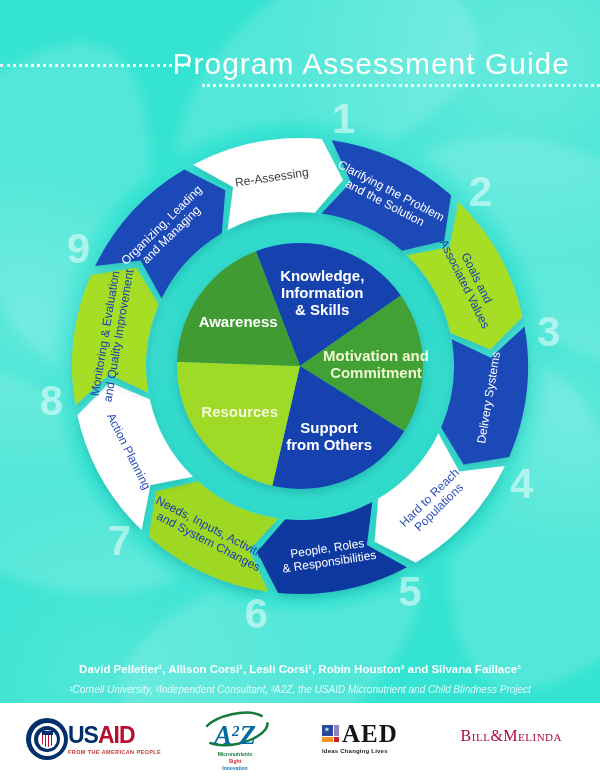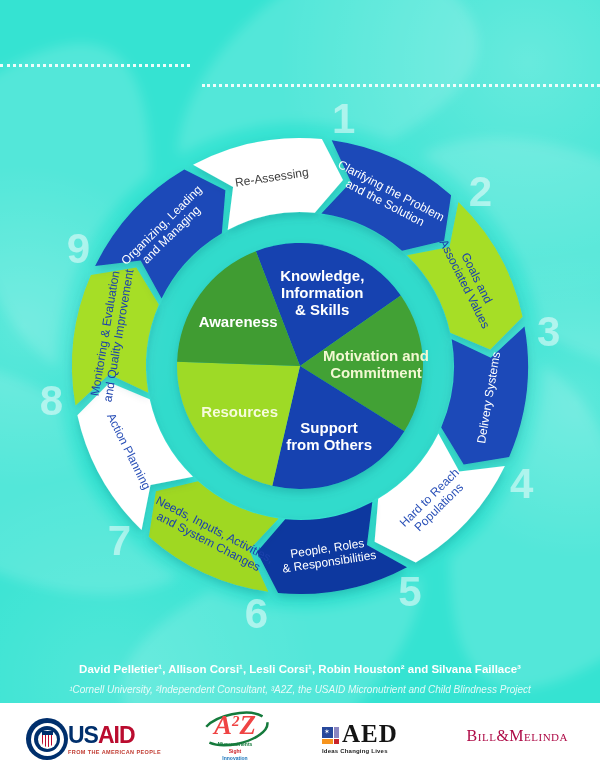--- a/index.html
+++ b/index.html
@@ -34,51 +34,52 @@
   .seal-c{width:19px;height:19px;border-radius:50%;background:#FFFFFF;display:flex;align-items:center;justify-content:center;}
   .shield{width:11px;height:12px;border-radius:0 0 5px 5px;border-top:4px solid #002F6C;
     background:repeating-linear-gradient(90deg,#BF0A30 0 1.5px,#FFFFFF 1.5px 3px);}
   .usaid-word{font-weight:700;font-size:23px;letter-spacing:-1px;color:#002F6C;line-height:1;}
   .usaid-word .aid{color:#BA0C2F;}
   .usaid-tag{font-weight:700;font-size:5.5px;letter-spacing:0.4px;color:#C03A30;margin-top:2px;}
   
   .a2z{left:196px;top:7px;width:78px;text-align:center;}
   .a2z-swoosh{position:absolute;left:0;top:0;}
   .a2z-word{position:relative;font-family:"Liberation Serif",serif;font-style:italic;font-weight:700;
-    font-size:27px;color:#ef4444;line-height:1;margin-top:2px;}
+    font-size:27px;color:#0369a1;line-height:1;margin-top:12px;}
   .a2z-word sup{font-size:15px;vertical-align:8px;}
   .a2z-tags{position:relative;font-weight:700;font-size:5px;line-height:1.4;margin-top:2px;}
   .a2z-tags .t1{color:#157A3C;}
   .a2z-tags .t2{color:#CC2229;}
   .a2z-tags .t3{color:#1B75BB;}
   
   .aed{left:322px;top:20px;}
-  .aed-row{display:flex;align-items:flex-end;}
+  .aed-row{display:flex;align-items:flex-start;}
   .aed-icon{width:17px;height:17px;position:relative;background:#FFFFFF;margin-top:2px;}
   .aed-icon .b1{position:absolute;left:0;top:0;width:11px;height:11px;background:#27489B;}
   .aed-icon .b1::after{content:"✶";position:absolute;left:2px;top:1px;color:#FFFFFF;font-size:7px;line-height:1;}
   .aed-icon .b2{position:absolute;left:0;bottom:0;width:11px;height:5px;background:#F7941D;}
   .aed-icon .b3{position:absolute;right:0;top:0;width:5px;height:11px;background:#8B86C1;}
   .aed-icon .b4{position:absolute;right:0;bottom:0;width:5px;height:5px;background:#C8242B;}
   .aed-name{font-family:"Liberation Serif",serif;font-weight:700;font-size:25px;line-height:0.85;
     color:#141414;margin-left:3px;letter-spacing:1px;}
   .aed-tag{font-weight:700;font-size:6px;color:#222222;margin-top:4px;letter-spacing:0.2px;}
   
-  .gates{right:32px;top:25px;color:#AE0A46;font-family:"Liberation Serif",serif;line-height:1.05;}
+  .gates{right:38px;top:25px;color:#AE0A46;font-family:"Liberation Serif",serif;line-height:1.05;}
   .g1{font-variant:small-caps;font-size:16px;letter-spacing:0.5px;}
   .g2{margin-left:36px;font-size:18px;}
   .g2 .gname{font-variant:small-caps;}
   .g2 .gword{font-style:italic;font-size:14px;letter-spacing:0.3px;}
 </style>
 </head>
 <body>
 
 <div class="page">
 
   <div class="dots dots-left"></div>
+  <h1 class="title">Program Assessment Guide</h1>
   <div class="dots dots-right"></div>
 
   <svg id="cycle-svg" width="600" height="776" viewBox="0 0 600 776">
     <defs>
       <filter id="ds" x="-30%" y="-30%" width="160%" height="160%">
         <feDropShadow dx="0" dy="4" stdDeviation="4" flood-color="#005A66" flood-opacity="0.25"></feDropShadow>
       </filter>
       <filter id="soft" x="-50%" y="-50%" width="200%" height="200%">
         <feGaussianBlur stdDeviation="6"></feGaussianBlur>
       </filter>

